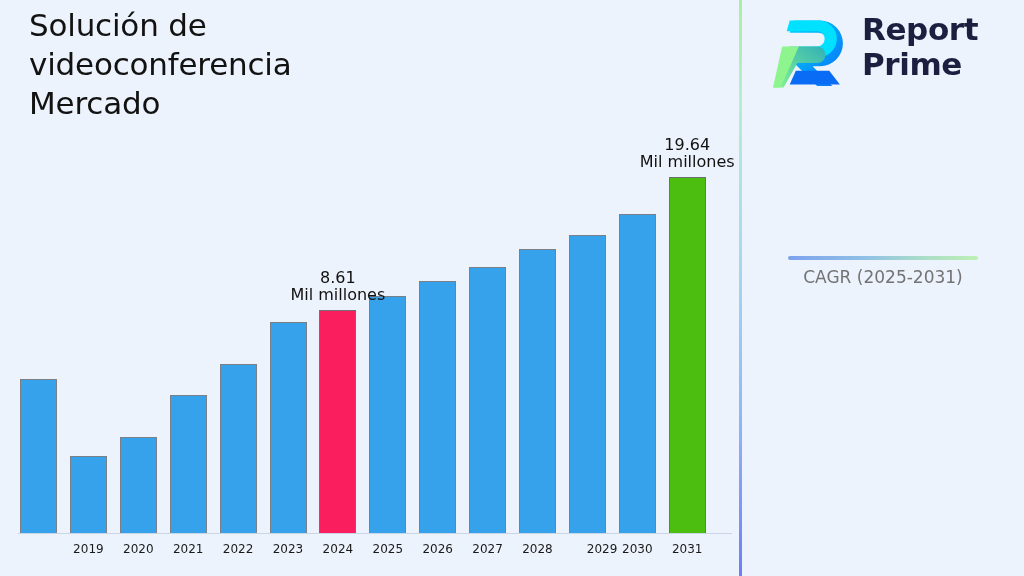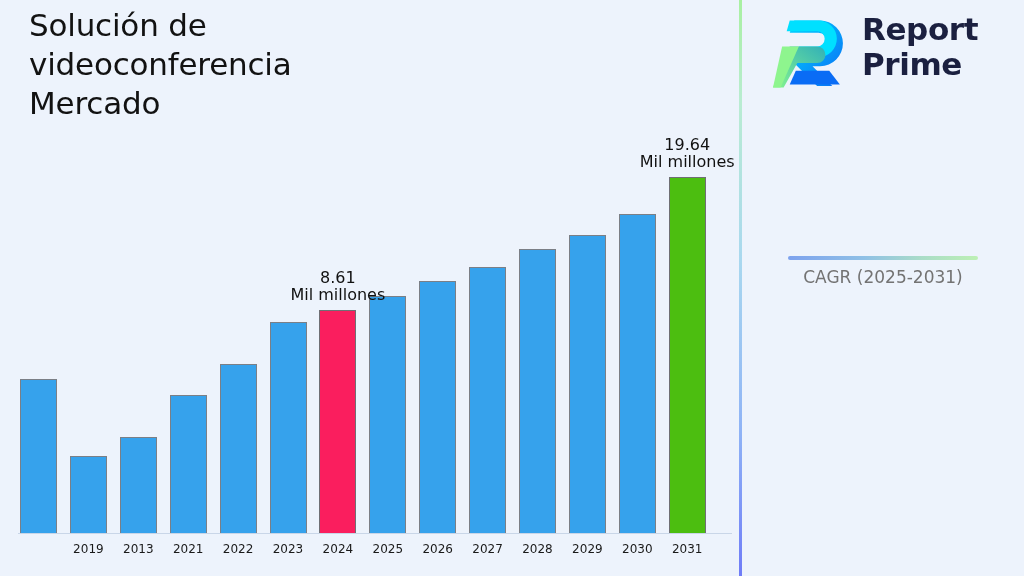--- a/index.html
+++ b/index.html
@@ -86,39 +86,39 @@
       <div>Mercado</div>
     </div>
 
     <div class="plot" id="plot">
       <div class="axis-line"></div>
     <div class="bar blue" title="2018: 2.89 Mil millones" style="left: 20px; height: 154px;"></div>
         <div class="xlabel" style="left: 20px; margin-top: 36px;">2018</div>
         <div class="bar blue" title="2019: 0.51 Mil millones" style="left: 69.9px; height: 77px;"></div>
         <div class="xlabel" style="left: 69.9px;">2019</div>
         <div class="bar blue" title="2020: 1.09 Mil millones" style="left: 119.8px; height: 96px;"></div>
-        <div class="xlabel" style="left: 119.8px;">2013</div>
+        <div class="xlabel" style="left: 119.8px;">2020</div>
         <div class="bar blue" title="2021: 1.54 Mil millones" style="left: 169.7px; height: 138px;"></div>
         <div class="xlabel" style="left: 169.7px;">2021</div>
         <div class="bar blue" title="2022: 4.12 Mil millones" style="left: 219.6px; height: 169px;"></div>
         <div class="xlabel" style="left: 219.6px;">2022</div>
         <div class="bar blue" title="2023: 7.61 Mil millones" style="left: 269.5px; height: 211px;"></div>
         <div class="xlabel" style="left: 269.5px;">2023</div>
         <div class="bar pink" title="2024: 8.61 Mil millones" style="left: 319.4px; height: 223px;"></div>
         <div class="xlabel" style="left: 319.4px;">2024</div>
         <div class="bar blue" title="2025: 9.77 Mil millones" style="left: 369.3px; height: 237px;"></div>
         <div class="xlabel" style="left: 369.3px;">2025</div>
         <div class="bar blue" title="2026: 11.02 Mil millones" style="left: 419.2px; height: 252px;"></div>
         <div class="xlabel" style="left: 419.2px;">2026</div>
         <div class="bar blue" title="2027: 12.19 Mil millones" style="left: 469.1px; height: 266px;"></div>
         <div class="xlabel" style="left: 469.1px;">2027</div>
         <div class="bar blue" title="2028: 13.68 Mil millones" style="left: 519px; height: 284px;"></div>
         <div class="xlabel" style="left: 519px;">2028</div>
         <div class="bar blue" title="2029: 14.84 Mil millones" style="left: 568.9px; height: 298px;"></div>
-        <div class="xlabel" style="left: 568.9px;">2029</div>
+        <div class="xlabel" style="left: 568.9px; text-align: right;">2029</div>
         <div class="bar blue" title="2030: 15.92 Mil millones" style="left: 618.8px; height: 319px;"></div>
         <div class="xlabel" style="left: 618.8px;">2030</div>
         <div class="bar green" title="2031: 19.64 Mil millones" style="left: 668.7px; height: 356px;"></div>
         <div class="xlabel" style="left: 668.7px;">2031</div>
         <div class="callout" style="left: 262.9px; top: 269px;">
           <div>8.61</div>
           <div>Mil millones</div>
         </div>
         <div class="callout" style="left: 612.2px; top: 136px;">
           <div>19.64</div>

